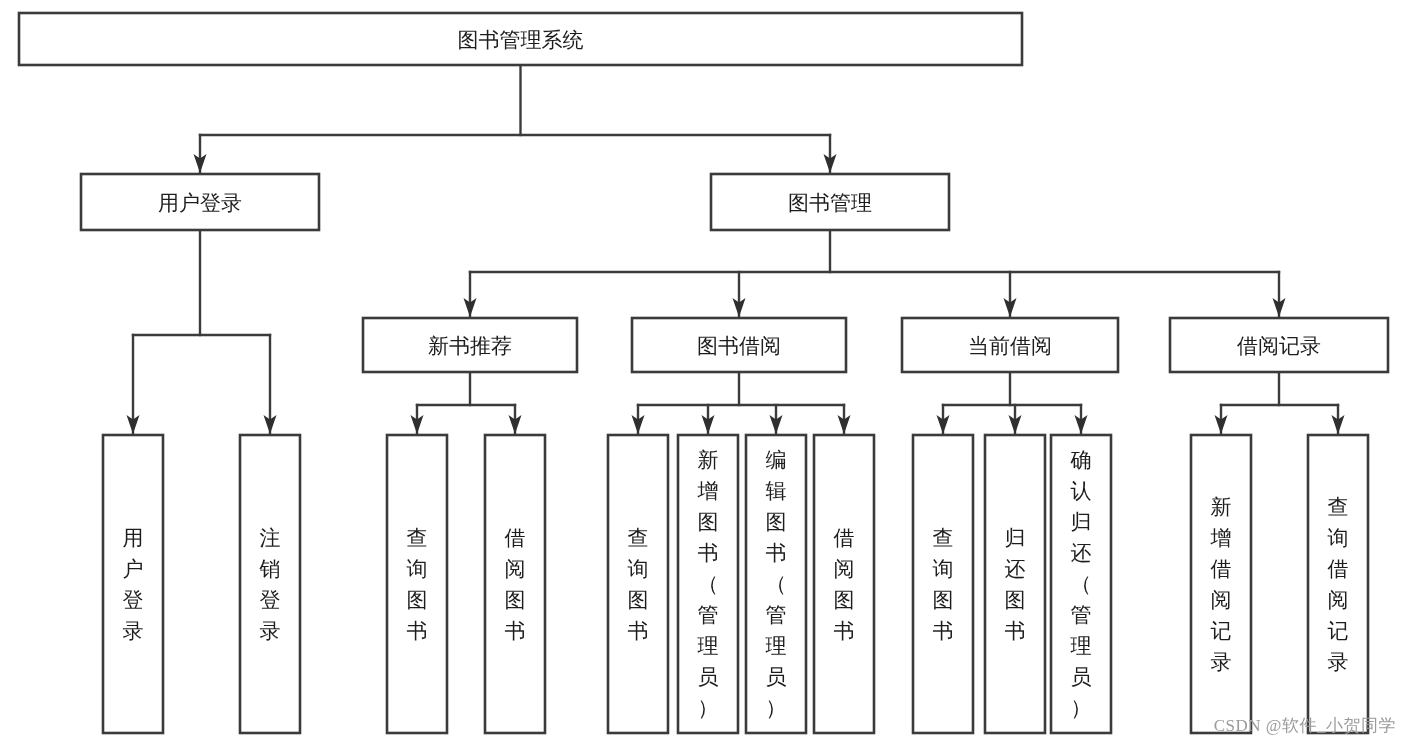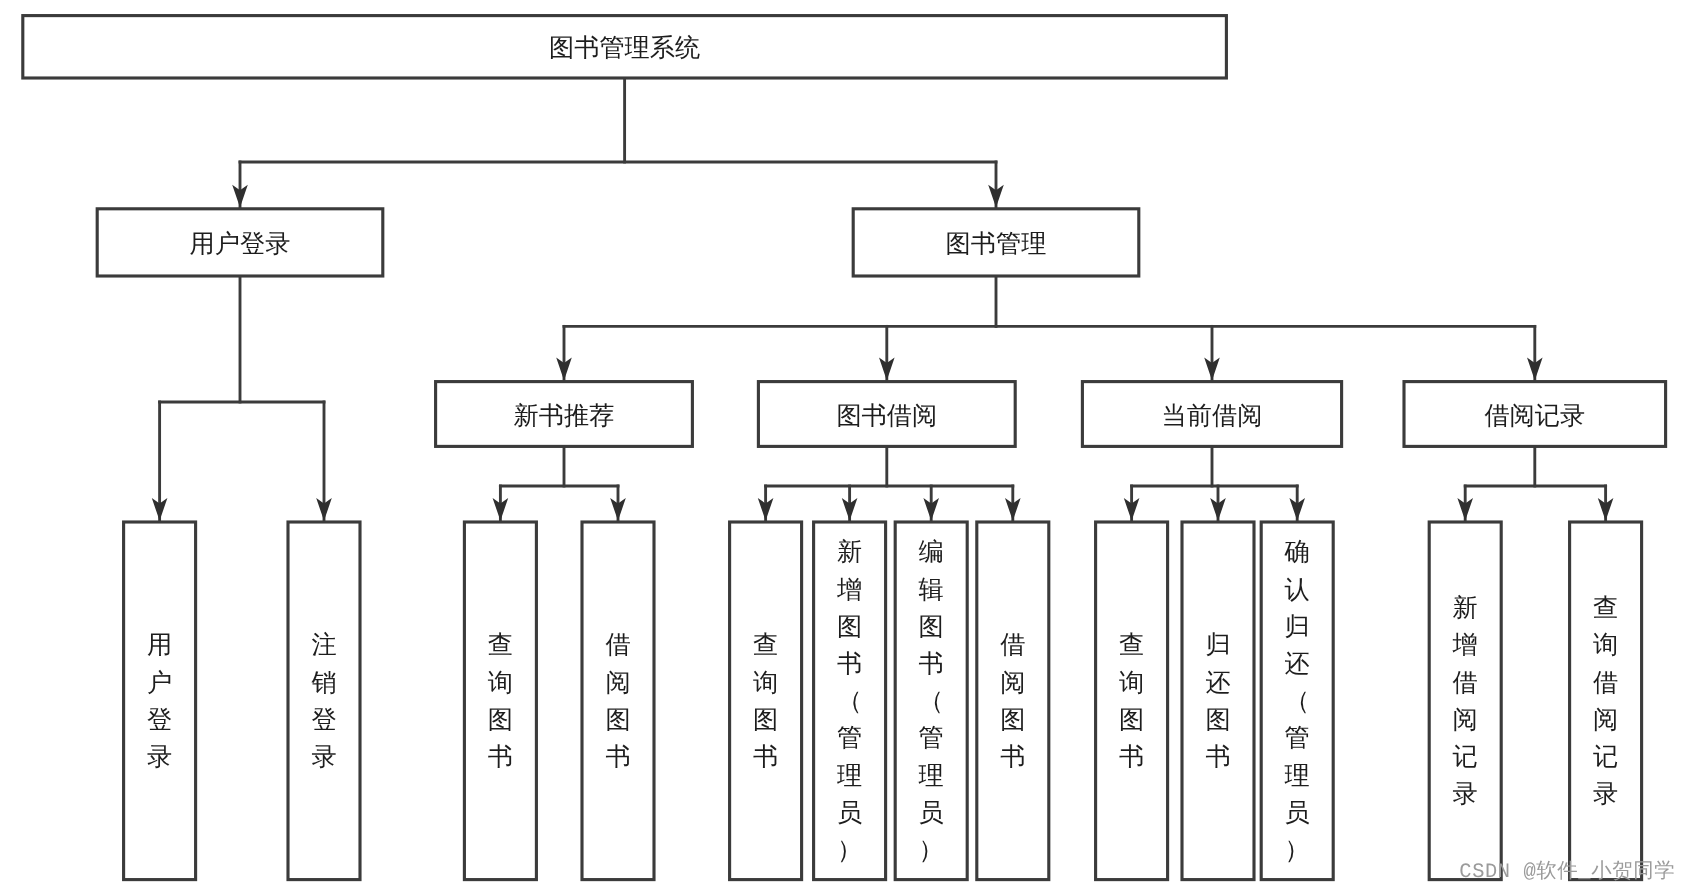--- a/index.html
+++ b/index.html
@@ -53,21 +53,21 @@
   .node-label-v {
     font-family: "DejaVu Sans", "Liberation Sans", sans-serif;
     font-size: 21px;
     fill: #1d1d1d;
     text-anchor: middle;
   }
   .watermark {
     position: absolute;
     right: 9px;
     bottom: 8px;
-    font-family: Liberation Mono, monospace;
+    font-family: Liberation Serif, serif;
     font-size: 17px;
     color: #9b9b9b;
     letter-spacing: 0.5px;
     white-space: nowrap;
     user-select: none;
     margin-top: 40px;
   }
 </style>
 </head>
 <body>

